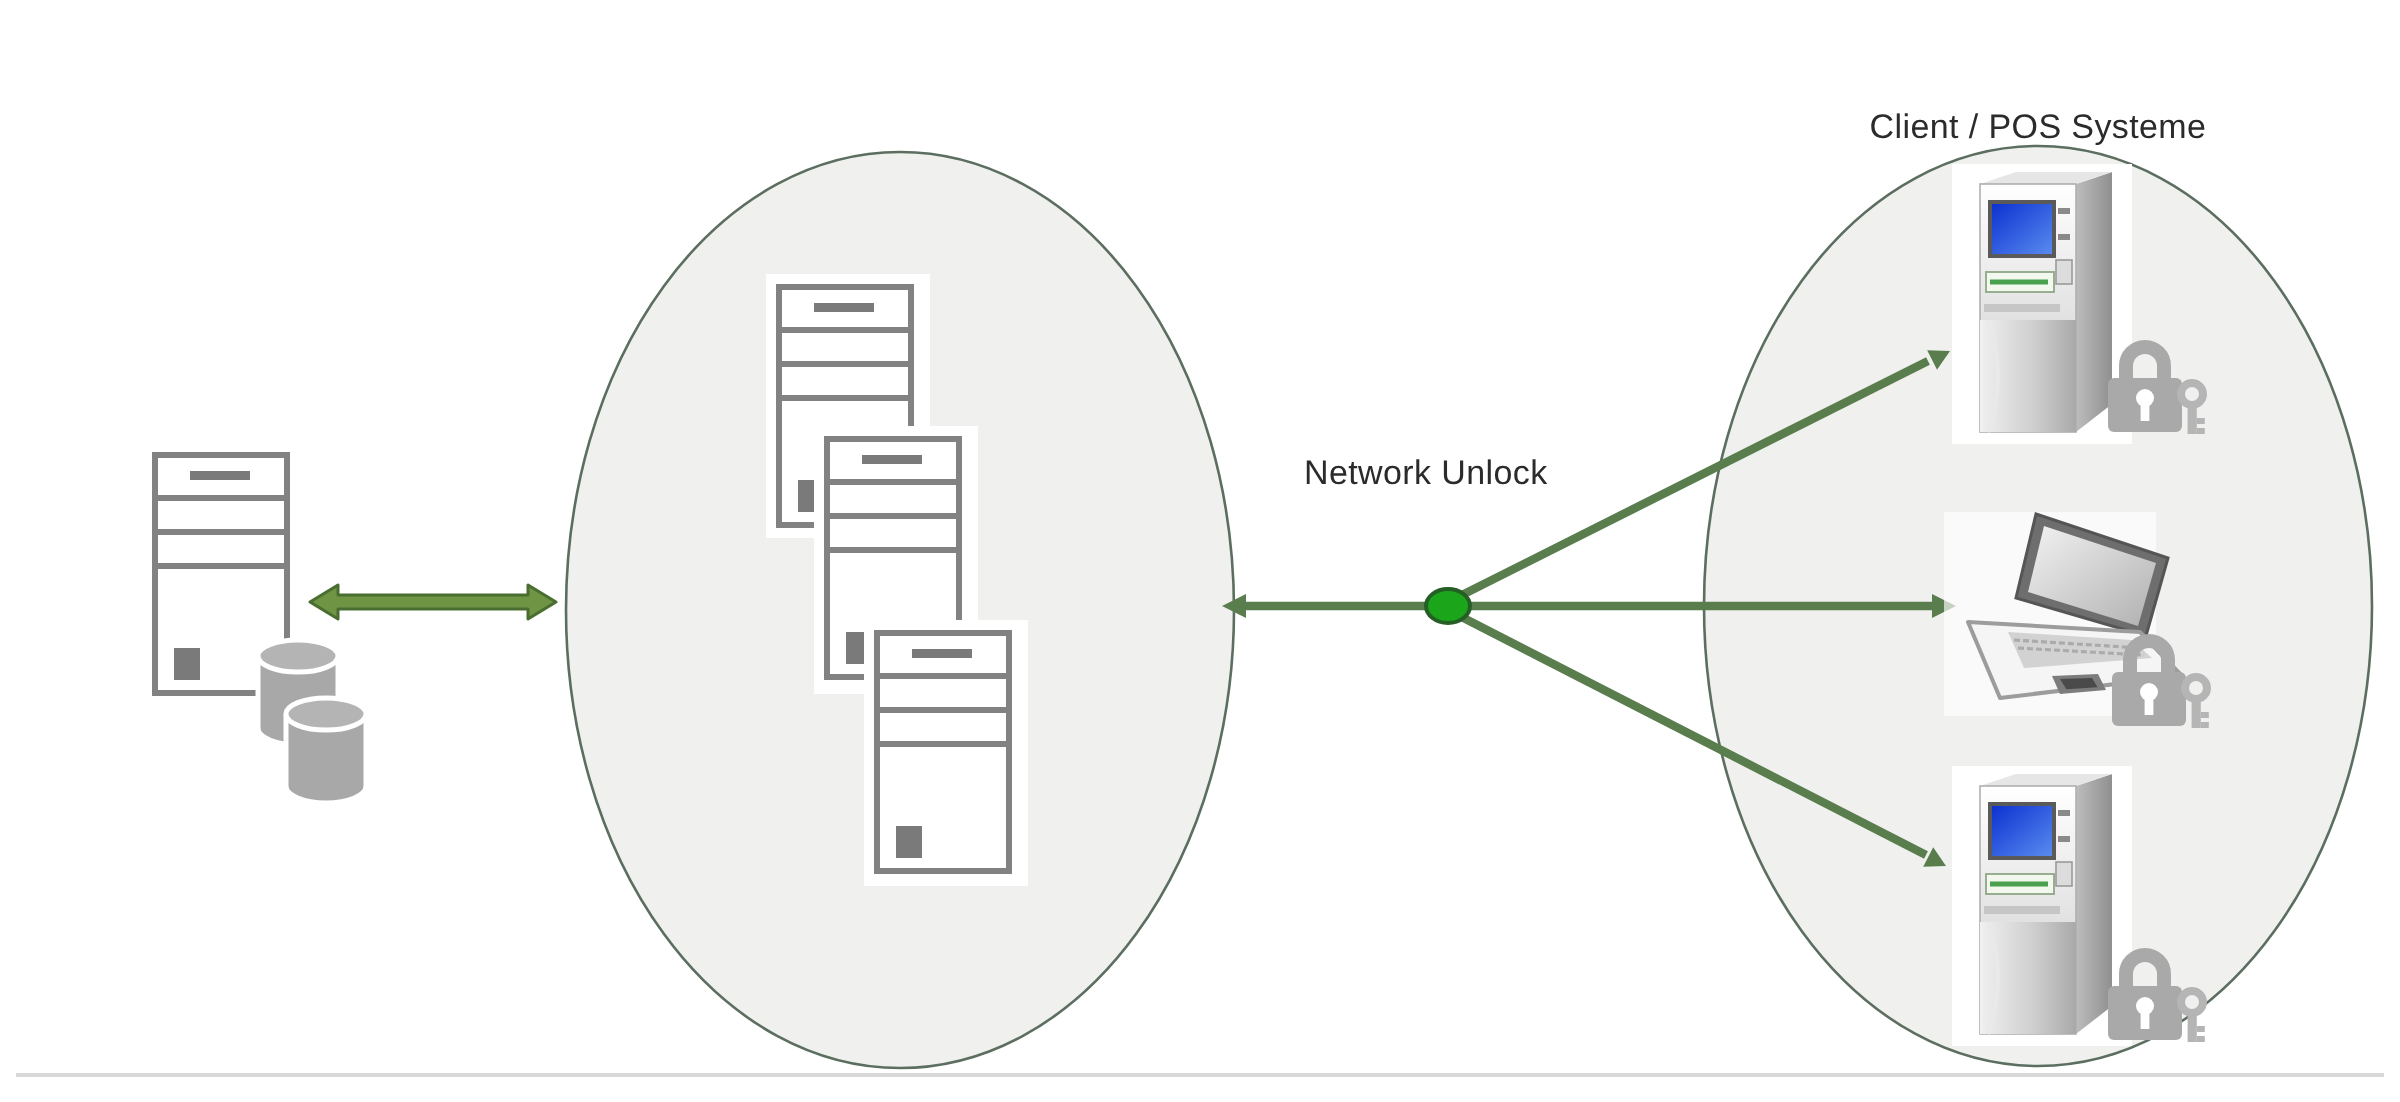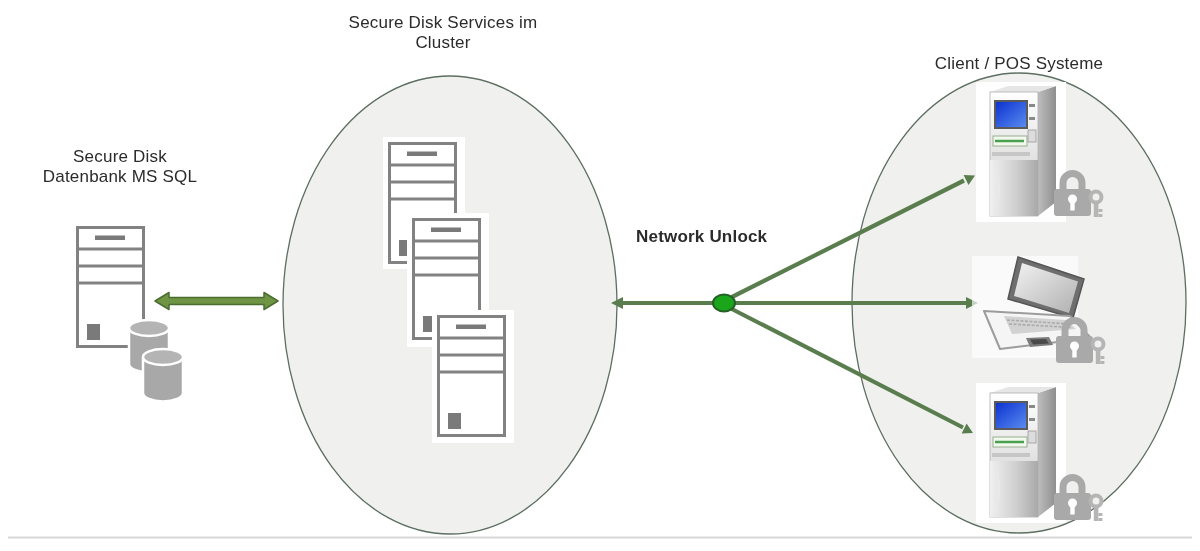--- a/index.html
+++ b/index.html
@@ -145,27 +145,19 @@
     </g>
     <g>
       <rect x="976" y="383" width="90" height="140" fill="#ffffff"></rect>
       <use href="#atm" x="980" y="385"></use>
       <use href="#lockkey" x="1054" y="470"></use>
     </g>
 
     <line x1="8" y1="537.5" x2="1192" y2="537.5" stroke="#d8d8d8" stroke-width="2"></line>
   </svg>
 
-  <div class="lbl" style="left:10px;top:147px;width:220px;">
-    <span>Secure Disk</span>
-    <span>Datenbank MS SQL</span>
-  </div>
 
-  <div class="lbl" style="left:313px;top:13px;width:260px;">
-    <span>Secure Disk Services im</span>
-    <span>Cluster</span>
-  </div>
 
-  <div class="lbl left-align" style="left:636px;top:227px;width:170px;font-weight:bold;">Network Unlock</div>
+  <div class="lbl left-align" style="left:652px;top:227px;width:170px;">Network Unlock</div>
 
   <div class="lbl" style="left:919px;top:26px;width:200px;margin-top:28px;">Client / POS Systeme</div>
 
 </div>
 
 </body></html>

